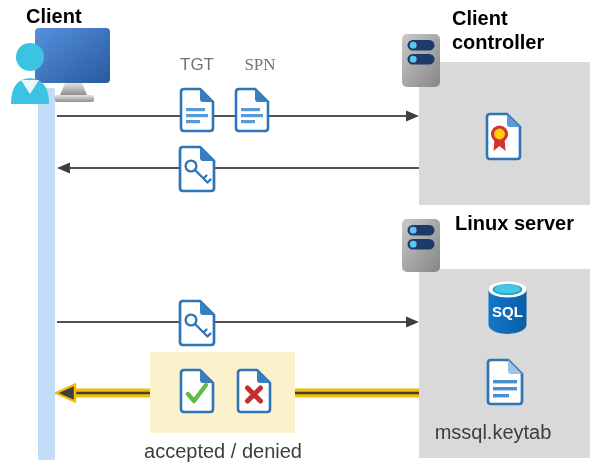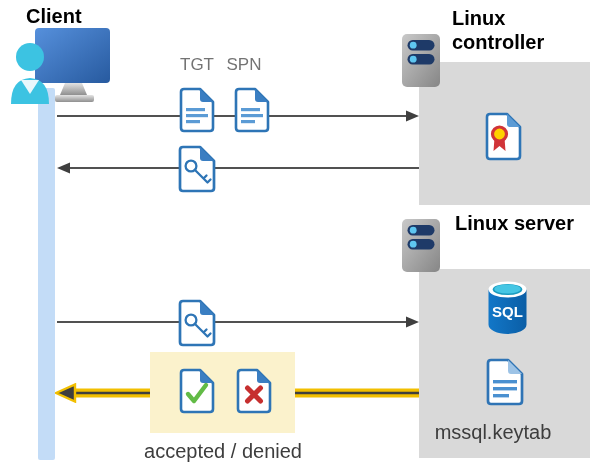--- a/index.html
+++ b/index.html
@@ -78,21 +78,21 @@
 
   <div class="abs z-arrow" style="left:55px;top:383px;">
     <svg width="364" height="20" viewBox="0 0 364 20">
       <line x1="16" y1="10" x2="364" y2="10" stroke="#f2bf00" stroke-width="9"></line>
       <line x1="18" y1="10" x2="364" y2="10" stroke="#3f3f3f" stroke-width="2.6"></line>
       <polygon points="1,10 20,1.5 20,18.5" fill="#3f3f3f" stroke="#f2bf00" stroke-width="2.4"></polygon>
     </svg>
   </div>
 
   <div class="abs small-label z-text" style="left:177px;top:55px;width:40px;">TGT</div>
-  <div class="abs small-label z-text" style="left:224px;top:55px;width:40px;">SPN</div>
+  <div class="abs small-label z-text" style="left:240px;top:55px;width:40px;font-family:Liberation Serif, serif;">SPN</div>
 
   <div class="abs z-icon" style="left:177px;top:86px;">
     <svg width="40" height="48" viewBox="0 0 40 48">
       <path d="M4 6 q0 -3 3 -3 h16 l13 13 v26 q0 3 -3 3 H7 q-3 0 -3 -3 Z" fill="#fff" stroke="#2e75b6" stroke-width="2.6" stroke-linejoin="round"></path>
       <path d="M23 3 l13 13 h-10 q-3 0 -3 -3 Z" fill="#3a7ec2"></path>
       <rect x="9" y="22" width="19" height="3.2" fill="#5b9bd5"></rect>
       <rect x="9" y="28" width="22" height="3.2" fill="#5b9bd5"></rect>
       <rect x="9" y="34" width="14" height="3.2" fill="#5b9bd5"></rect>
     </svg>
   </div>
@@ -145,21 +145,21 @@
       <path d="M23 4 l13 13 h-10 q-3 0 -3 -3 Z" fill="#3a7ec2"></path>
       <g stroke="#c62f2f" stroke-width="5" stroke-linecap="round">
         <line x1="13.5" y1="22" x2="26.5" y2="35"></line>
         <line x1="26.5" y1="22" x2="13.5" y2="35"></line>
       </g>
     </svg>
   </div>
 
   <div class="abs result-label z-text" style="left:138px;top:440px;width:170px;">accepted / denied</div>
 
-  <div class="abs title z-text" style="left:452px;top:6px;width:125px;">Linux controller</div>
+  <div class="abs title z-text" style="left:452px;top:6px;width:125px;">Client controller</div>
 
   <div class="abs gray-box z-box" style="left:419px;top:62px;width:171px;height:143px;"></div>
 
   <div class="abs z-icon" style="left:401px;top:33px;">
     <svg width="40" height="55" viewBox="0 0 40 55">
       <defs>
         <linearGradient id="srvG1" x1="0" y1="0" x2="1" y2="1">
           <stop offset="0" stop-color="#c9c9c9"></stop>
             <stop offset="1" stop-color="#868686"></stop>
         </linearGradient>

